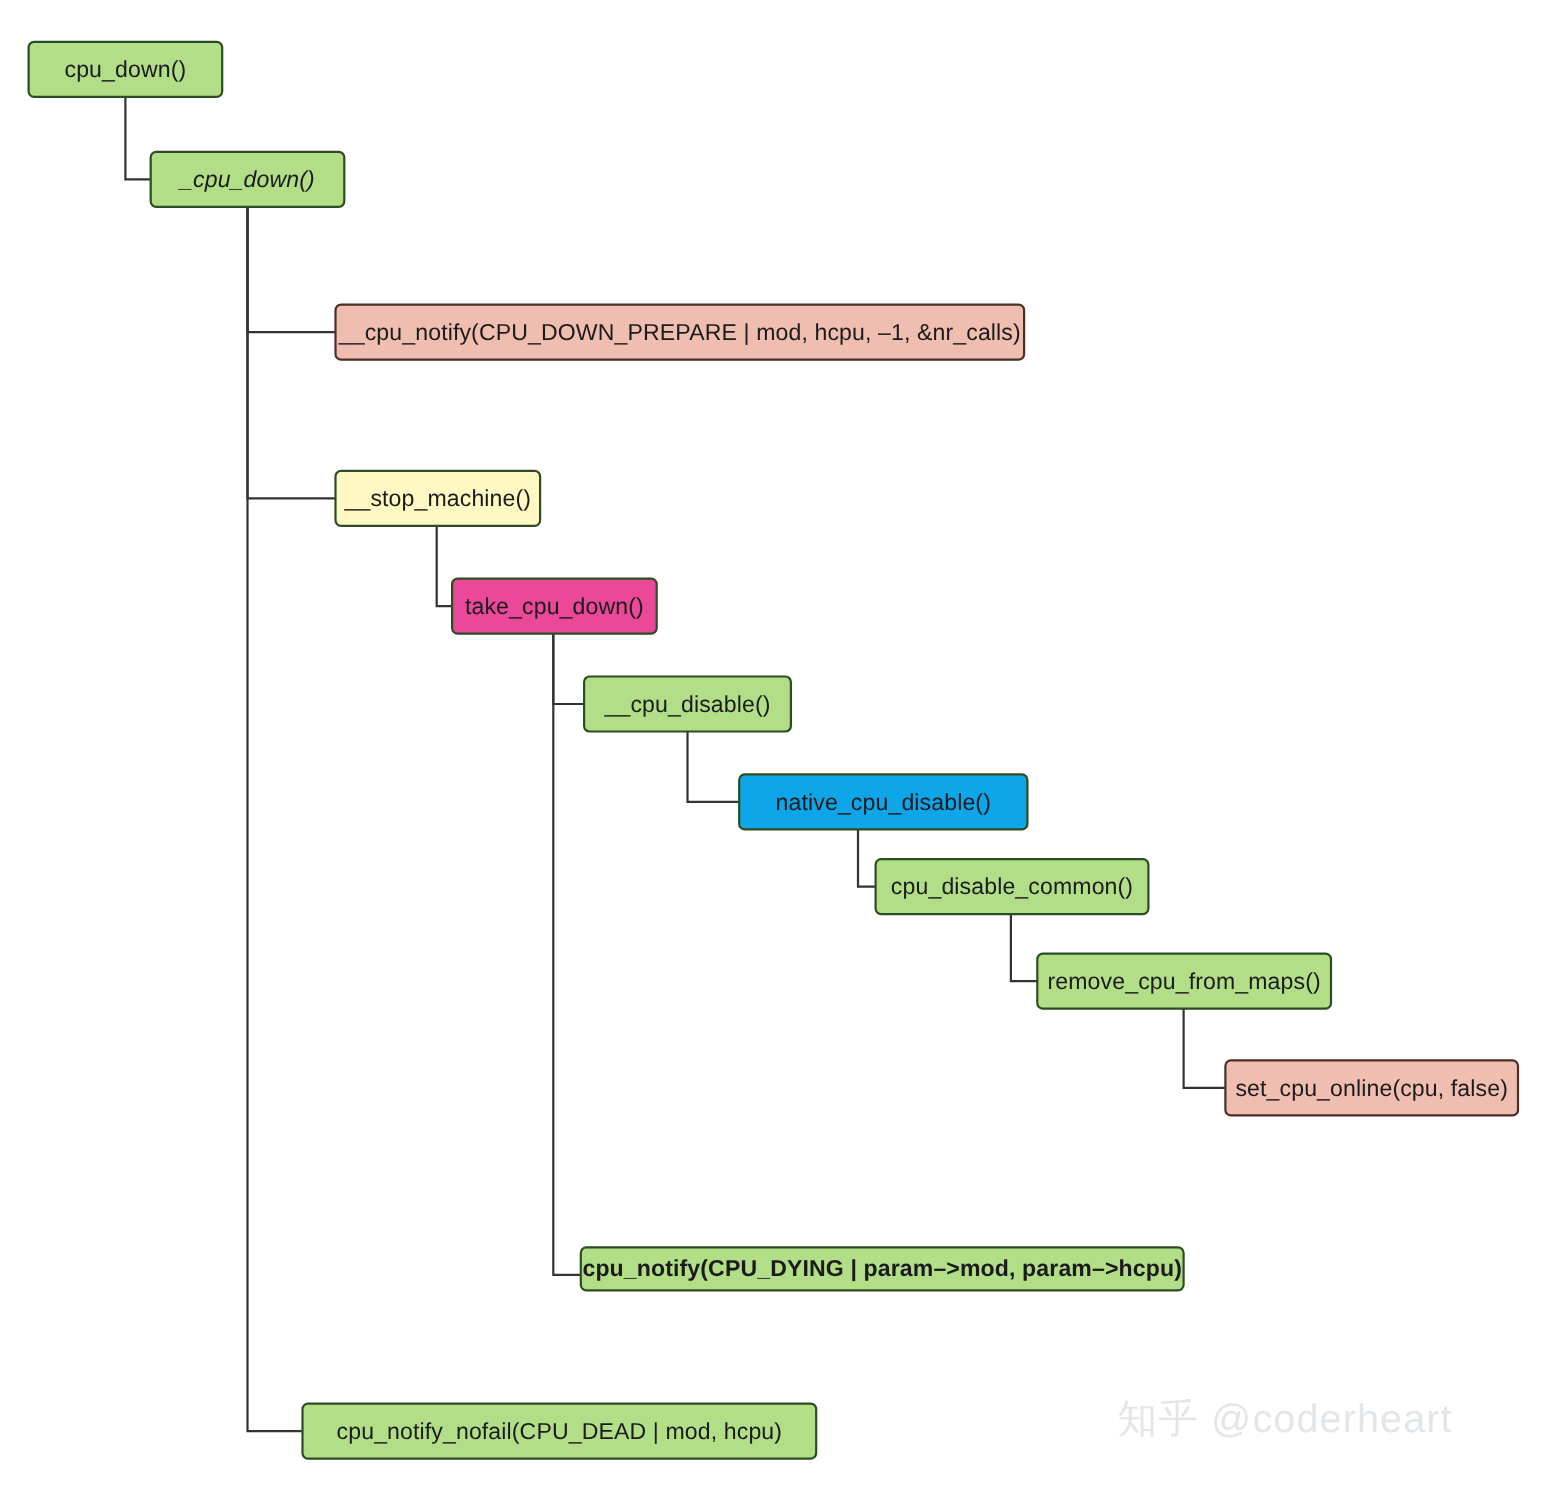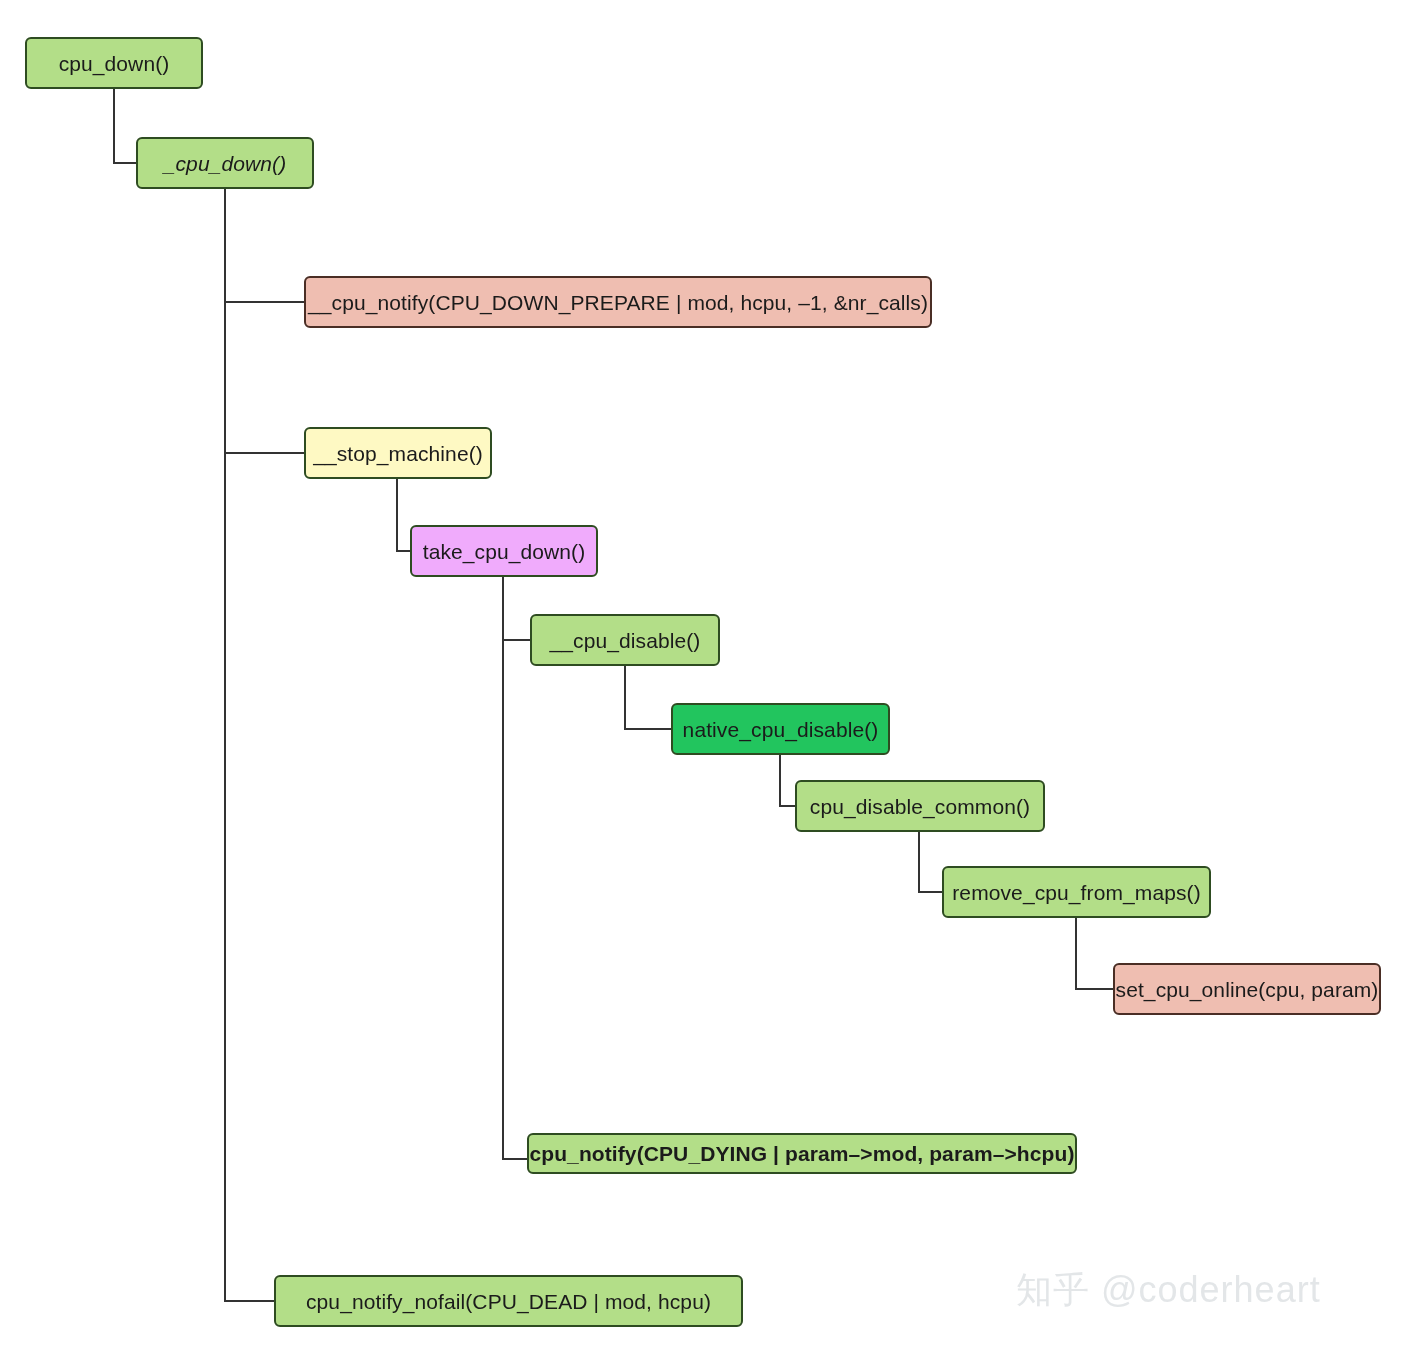--- a/index.html
+++ b/index.html
@@ -84,37 +84,37 @@
       </div>
       <div class="node" style="left: 136px; top: 137px; width: 178px; height: 52px; background: rgb(179, 222, 136); border-color: rgb(46, 76, 33); font-style: italic;">
         <span class="node-label">_cpu_down()</span>
       </div>
       <div class="node red" style="left: 304px; top: 276px; width: 628px; height: 52px; background: rgb(239, 190, 177); border-color: rgb(74, 46, 37);">
         <span class="node-label">__cpu_notify(CPU_DOWN_PREPARE | mod, hcpu, –1, &amp;nr_calls)</span>
       </div>
       <div class="node" style="left: 304px; top: 427px; width: 188px; height: 52px; background: #fef9c3; border-color: rgb(46, 76, 33);">
         <span class="node-label">__stop_machine()</span>
       </div>
-      <div class="node" style="left: 410px; top: 525px; width: 188px; height: 52px; background: #f0abfc; border-color: rgb(46, 76, 33); align-items: center;">
+      <div class="node" style="left: 410px; top: 525px; width: 188px; height: 52px; background: #ec4899; border-color: rgb(46, 76, 33); align-items: center;">
         <span class="node-label">take_cpu_down()</span>
       </div>
       <div class="node" style="left: 530px; top: 614px; width: 190px; height: 52px; background: rgb(179, 222, 136); border-color: rgb(46, 76, 33);">
         <span class="node-label">__cpu_disable()</span>
       </div>
-      <div class="node" style="left: 671px; top: 703px; width: 219px; height: 52px; background: #22c55e; border-color: rgb(46, 76, 33);">
+      <div class="node" style="left: 671px; top: 703px; width: 264px; height: 52px; background: #0ea5e9; border-color: rgb(46, 76, 33);">
         <span class="node-label">native_cpu_disable()</span>
       </div>
       <div class="node" style="left: 795px; top: 780px; width: 250px; height: 52px; background: rgb(179, 222, 136); border-color: rgb(46, 76, 33); align-items: center;">
         <span class="node-label">cpu_disable_common()</span>
       </div>
       <div class="node" style="left: 942px; top: 866px; width: 269px; height: 52px; background: rgb(179, 222, 136); border-color: rgb(46, 76, 33);">
         <span class="node-label">remove_cpu_from_maps()</span>
       </div>
       <div class="node red" style="left: 1113px; top: 963px; width: 268px; height: 52px; background: rgb(239, 190, 177); border-color: rgb(74, 46, 37);">
-        <span class="node-label">set_cpu_online(cpu, param)</span>
+        <span class="node-label">set_cpu_online(cpu, false)</span>
       </div>
       <div class="node" style="left: 527px; top: 1133px; width: 550px; height: 41px; background: rgb(179, 222, 136); border-color: rgb(46, 76, 33); font-weight: bold;">
         <span class="node-label">cpu_notify(CPU_DYING | param–&gt;mod, param–&gt;hcpu)</span>
       </div>
       <div class="node" style="left: 274px; top: 1275px; width: 469px; height: 52px; background: rgb(179, 222, 136); border-color: rgb(46, 76, 33);">
         <span class="node-label">cpu_notify_nofail(CPU_DEAD | mod, hcpu)</span>
       </div>
     </div>
 
   <div id="watermark" style="left: 1016px; top: 1272px; color: rgb(227, 230, 232);">知乎 @coderheart</div>

